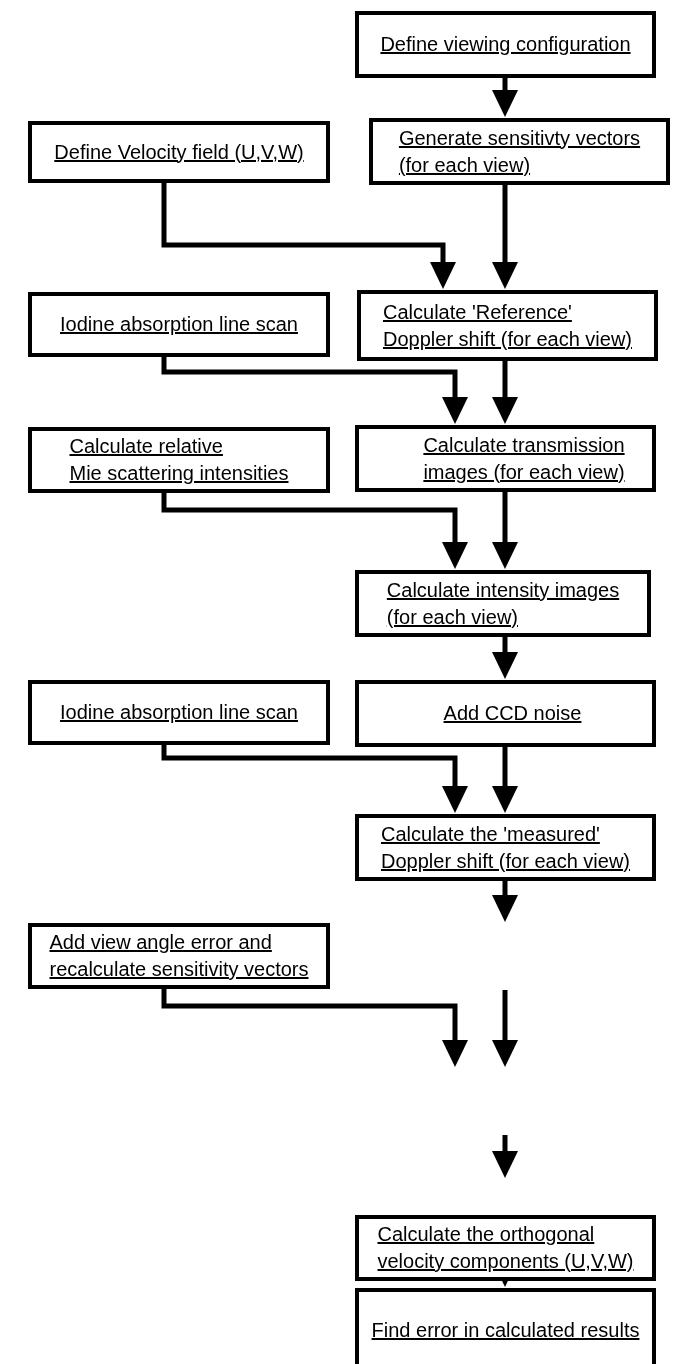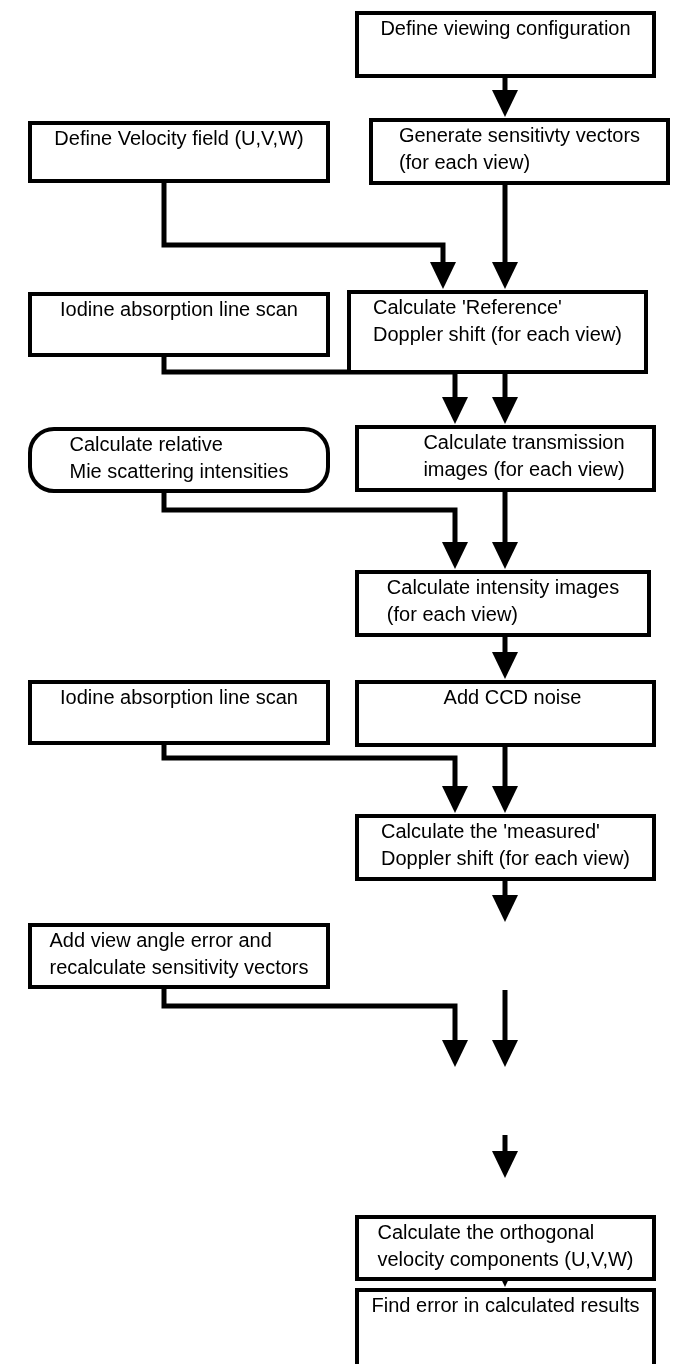--- a/index.html
+++ b/index.html
@@ -15,21 +15,23 @@
     position: absolute;
     left: 0; top: 0;
     width: 678px; height: 1364px;
   }
   .box {
     position: absolute;
     box-sizing: border-box;
     border: 4px solid #000000;
     background: #ffffff;
     display: flex;
+    align-items: center;
     justify-content: center;
+    text-decoration: underline;
   }
   .box .lbl {
     white-space: pre-line;
     text-align: left;
     font-size: 20px;
     line-height: 27px;
     color: #000000;
   }
 </style>
 </head>
@@ -100,21 +102,21 @@
       </g>
     </svg>
 
   <div class="box" style="left:355px;top:11px;width:301px;height:67px;">
     <span class="lbl">Define viewing configuration</span>
   </div>
   <div class="box" style="left:355px;top:118px;width:301px;height:67px;margin-left:14px;">
     <span class="lbl">Generate sensitivty vectors
 (for each view)</span>
   </div>
-  <div class="box" style="left:347px;top:290px;width:301px;height:84px;">
+  <div class="box" style="left:357px;top:290px;width:301px;height:71px;">
     <span class="lbl">Calculate 'Reference'
 Doppler shift (for each view)</span>
   </div>
   <div class="box" style="left:355px;top:425px;width:301px;height:67px;padding-left:37px;">
     <span class="lbl">Calculate transmission
 images (for each view)</span>
   </div>
   <div class="box" style="left:355px;top:570px;width:296px;height:67px;">
     <span class="lbl">Calculate intensity images
 (for each view)</span>
@@ -133,21 +135,21 @@
   <div class="box" style="left:355px;top:1288px;width:301px;height:84px;">
     <span class="lbl">Find error in calculated results</span>
   </div>
 
   <div class="box" style="left:28px;top:121px;width:302px;height:62px;">
     <span class="lbl">Define Velocity field (U,V,W)</span>
   </div>
   <div class="box" style="left:28px;top:292px;width:302px;height:65px;">
     <span class="lbl">Iodine absorption line scan</span>
   </div>
-  <div class="box" style="left:28px;top:427px;width:302px;height:66px;border-radius:26px;">
+  <div class="box" style="left:28px;top:427px;width:302px;height:66px;">
     <span class="lbl">Calculate relative
 Mie scattering intensities</span>
   </div>
   <div class="box" style="left:28px;top:680px;width:302px;height:65px;">
     <span class="lbl">Iodine absorption line scan</span>
   </div>
   <div class="box" style="left:28px;top:923px;width:302px;height:66px;">
     <span class="lbl">Add view angle error and
 recalculate sensitivity vectors</span>
   </div>

